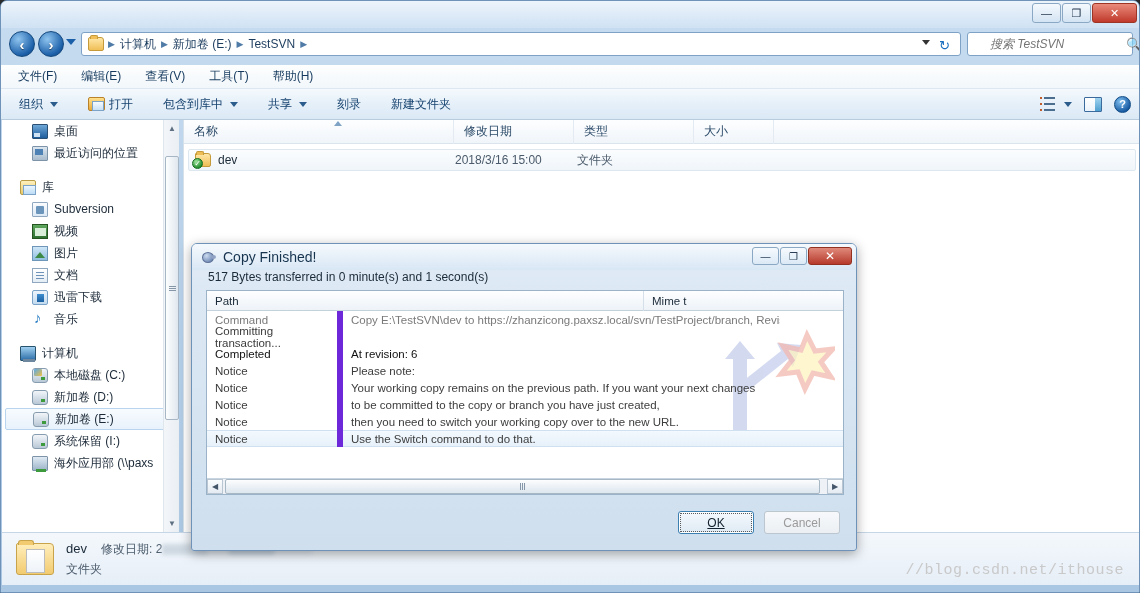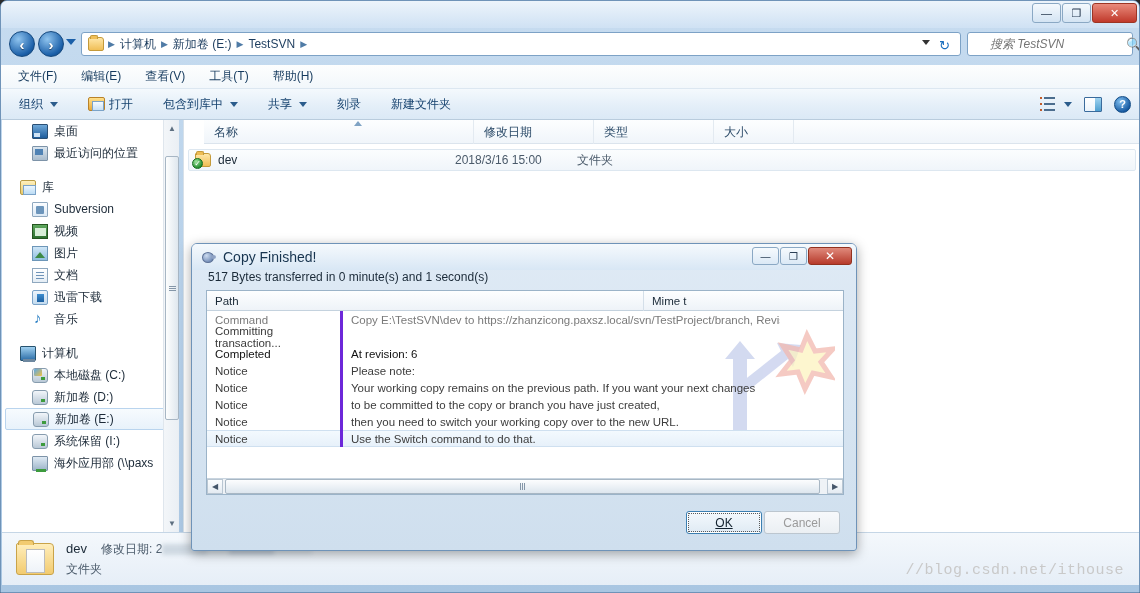--- a/index.html
+++ b/index.html
@@ -216,21 +216,21 @@
   #sb-thumb::after{content:"";width:7px;height:5px;
     background:repeating-linear-gradient(180deg,#8496a8 0 1px,transparent 1px 2px);}
 
   
   #filelist {
     position: absolute; left: 182px; top: 119px; width: 957px; height: 412px;
     background: #fff; border-left: 1px solid #d6e0e9;
   }
   #col-header {
     height: 24px; background: linear-gradient(180deg,#fdfeff,#f0f5fa);
-    border-bottom: 1px solid #dbe4ed; display: flex; align-items: flex-start; position: relative; margin-left: 20px;
+    border-bottom: 1px solid #dbe4ed; display: flex; align-items: center; position: relative;
   }
   .col {
     font-size: 12px; color: #2b4a68; padding-left: 10px; height: 24px;
     display: flex; align-items: center; border-right: 1px solid #e3eaf1; position: relative;
   }
   #col-name { width: 270px; }
   #col-date { width: 120px; }
   #col-type { width: 120px; }
   #col-size { width: 80px; }
   #sort-arrow {
@@ -338,21 +338,21 @@
   #lh-path { width: 437px; }
   #lh-mime { width: 64px; border-right: none; }
 
   #branch-art {
     position: absolute; right: 8px; top: 24px; width: 150px; height: 125px;
     z-index: 1; pointer-events: none;
   }
   #log-rows { position: absolute; left:0; top: 20px; right:0; bottom: 22px; z-index: 2;}
   .lrow { height: 17px; display: flex; align-items: center; font-size: 11.5px; }
   .lrow.highlight { background: linear-gradient(180deg,#f3f9fe,#e7f1fa); border-top:1px solid #cfe0f0; border-bottom:1px solid #cfe0f0;}
-  .lr-action { width: 136px; padding-left: 8px; color: #3c3c3c; border-right: 3px solid #6d28d9; height:17px; display:flex;align-items:center;}
+  .lr-action { width: 136px; padding-left: 8px; color: #3c3c3c; border-right: 6px solid #6d28d9; height:17px; display:flex;align-items:center;}
   .lr-path { width: 437px; padding-left: 8px; color: #3c3c3c; white-space: nowrap; overflow:hidden;}
   .lrow.bold .lr-action, .lrow.bold .lr-path { font-weight: normal; color: #111; }
   .lrow.dim .lr-path { color: #7a7a7a; }
   .lrow.dim .lr-action { color: #7a7a7a; }
 
   #log-hscroll {
     position: absolute; left: 0; right: 0; bottom: 0; height: 16px;
     background: #f0f4f8; border-top: 1px solid #c8d4df; display: flex; align-items: center;
     z-index: 4;
   }
@@ -366,21 +366,21 @@
     border: 1px solid #a8b7c4; border-radius: 2px;
     display:flex;align-items:center;justify-content:center;
   }
   #hs-thumb::after{content:"";width:5px;height:7px;
     background:repeating-linear-gradient(90deg,#8496a8 0 1px,transparent 1px 2px);}
 
   #transfer-status {
     position: absolute; left: 16px; top: 473px - 242px; font-size: 12px; color: #1b2a38;
   }
   #dlg-buttons {
-    position: absolute; right: 16px; bottom: 16px; display: flex; gap: 2px;
+    position: absolute; right: 16px; bottom: 16px; display: flex; gap: 10px;
   }
   .dlg-action-btn {
     width: 76px; height: 23px; font-size: 12px; border-radius: 3px;
     display: flex; align-items: center; justify-content: center;
     font-family: "Liberation Sans", sans-serif;
   }
   #ok-button {
     background: linear-gradient(180deg,#f4f9fd,#dfeaf4);
     border: 1px solid #3c7fb1; color: #14222f;
     outline: 1px dotted #5a5a5a; outline-offset: -3px;

